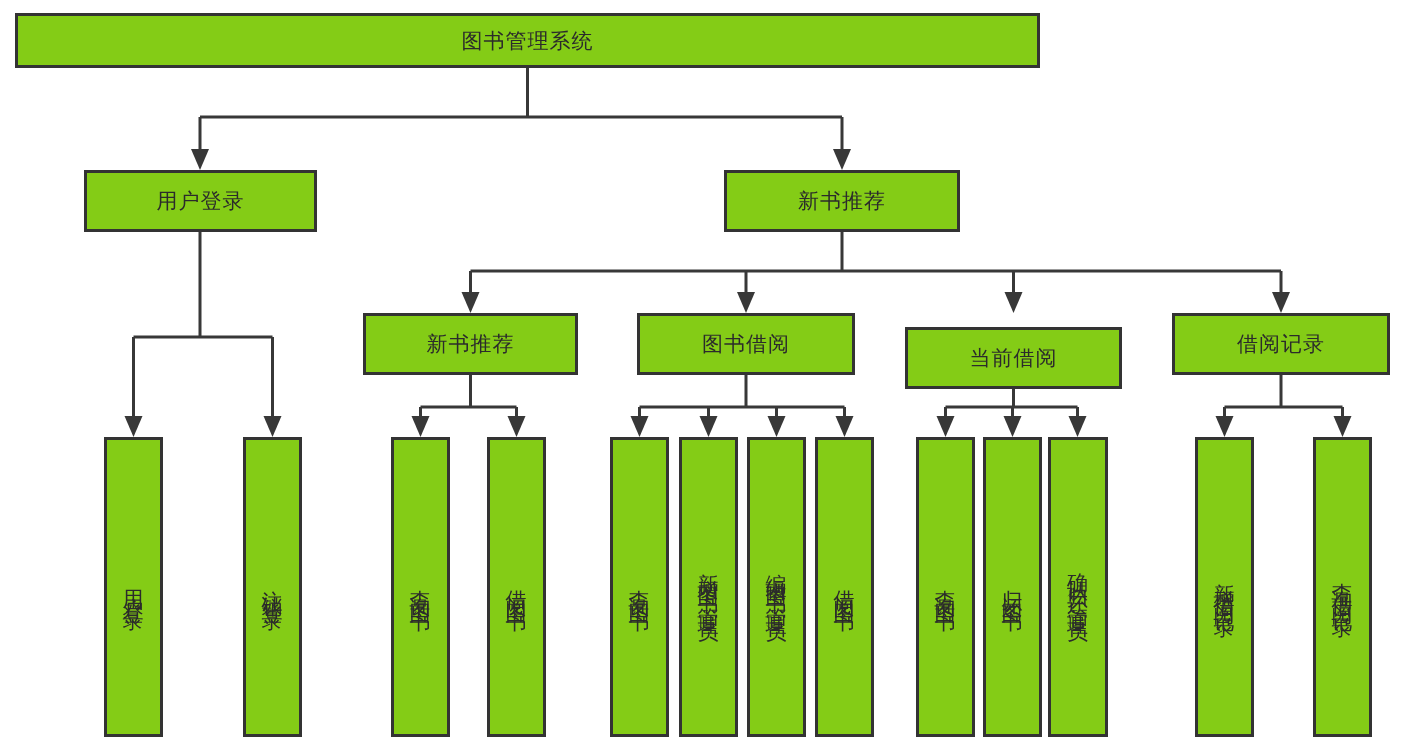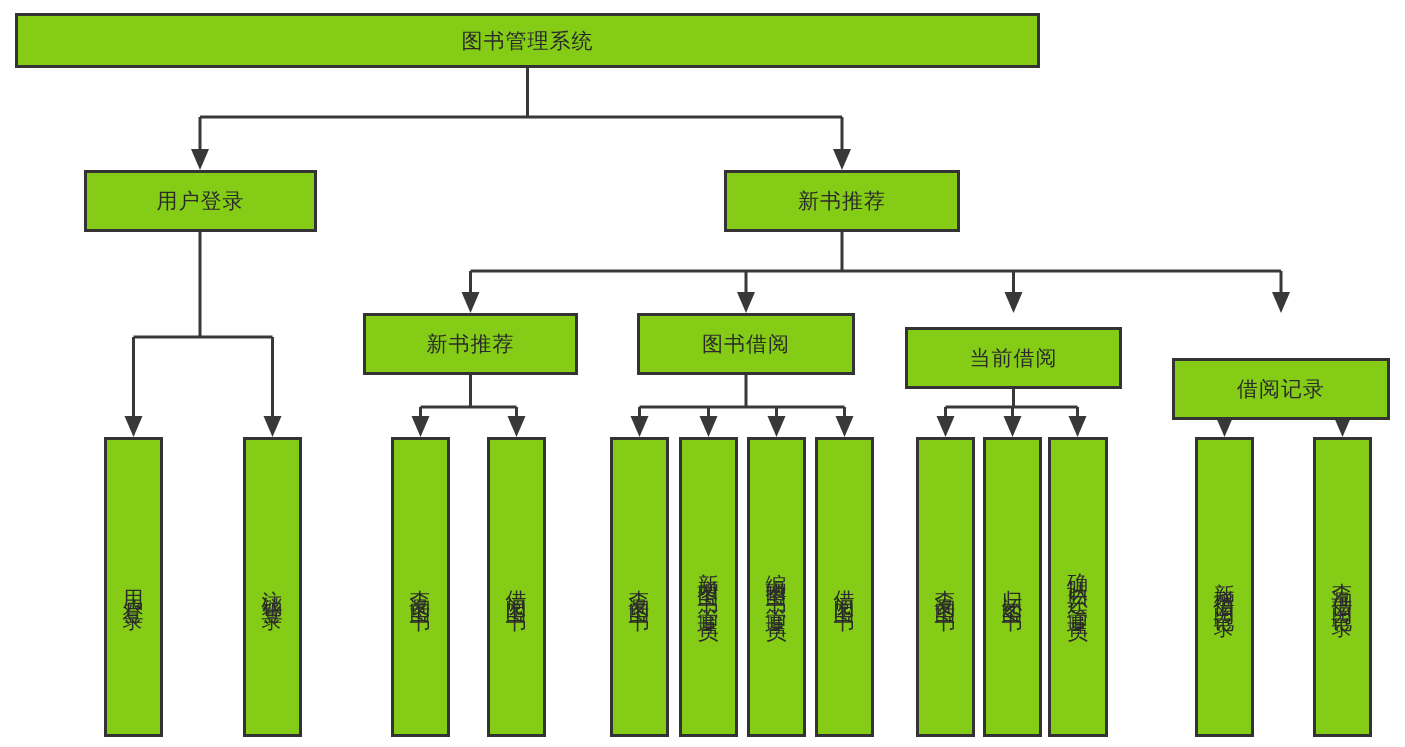--- a/index.html
+++ b/index.html
@@ -112,21 +112,21 @@
   </svg>
 
   <div class="node hnode" style="left:15px; top:13px; width:1025px; height:55px;">图书管理系统</div>
 
   <div class="node hnode" style="left:84px; top:170px; width:233px; height:62px;">用户登录</div>
   <div class="node hnode" style="left:724px; top:170px; width:236px; height:62px;">新书推荐</div>
 
   <div class="node hnode" style="left:363px; top:313px; width:215px; height:62px;">新书推荐</div>
   <div class="node hnode" style="left:637px; top:313px; width:218px; height:62px;">图书借阅</div>
   <div class="node hnode" style="left:905px; top:327px; width:217px; height:62px;">当前借阅</div>
-  <div class="node hnode" style="left:1172px; top:313px; width:218px; height:62px;margin-top:45px;">借阅记录</div>
+  <div class="node hnode" style="left:1172px; top:313px; width:218px; height:62px;">借阅记录</div>
 
   <div class="node leaf" style="left:104px;">
     <span class="vtext">用户登录</span>
   </div>
   <div class="node leaf" style="left:243px;">
     <span class="vtext">注销登录</span>
   </div>
 
   <div class="node leaf" style="left:391px;">
     <span class="vtext">查询图书</span>

